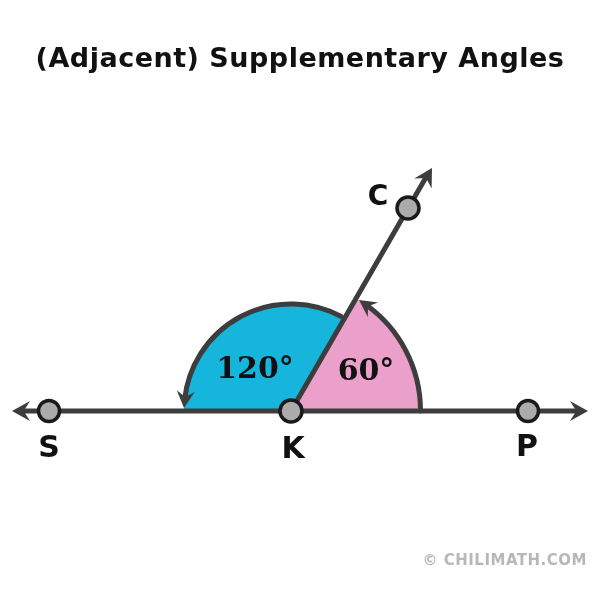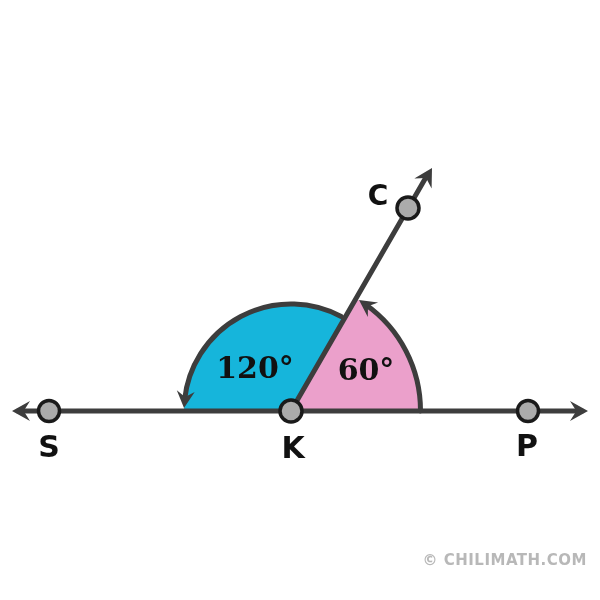--- a/index.html
+++ b/index.html
@@ -69,20 +69,21 @@
     letter-spacing: 0.5px;
     fill: #b8b8b8;
     text-anchor: end;
   }
 </style>
 </head>
 <body>
 
 <div class="canvas">
 
+  <div class="title">(Adjacent) Supplementary Angles</div>
 
   <svg class="diagram" width="600" height="600" viewBox="0 0 600 600">
 
     <path d="M 291 411 L 344.5 318.3 A 107 107 0 0 0 184 411 Z" fill="#16B5DB"></path>
     <path d="M 291 411 L 421 411 A 130 130 0 0 0 356 298.4 Z" fill="#EBA0CB"></path>
 
     <path class="arc" d="M 341.2 316.5 A 107 107 0 0 0 184.6 399.8" stroke="#3D3D3D"></path>
     <polygon points="184,408 176.8,390.2 185.1,397.1 194.7,392" fill="#3D3D3D"></polygon>
 
     <path class="arc" d="M 420.5 411 A 130 130 0 0 0 365.6 304.5" stroke="#3D3D3D"></path>

